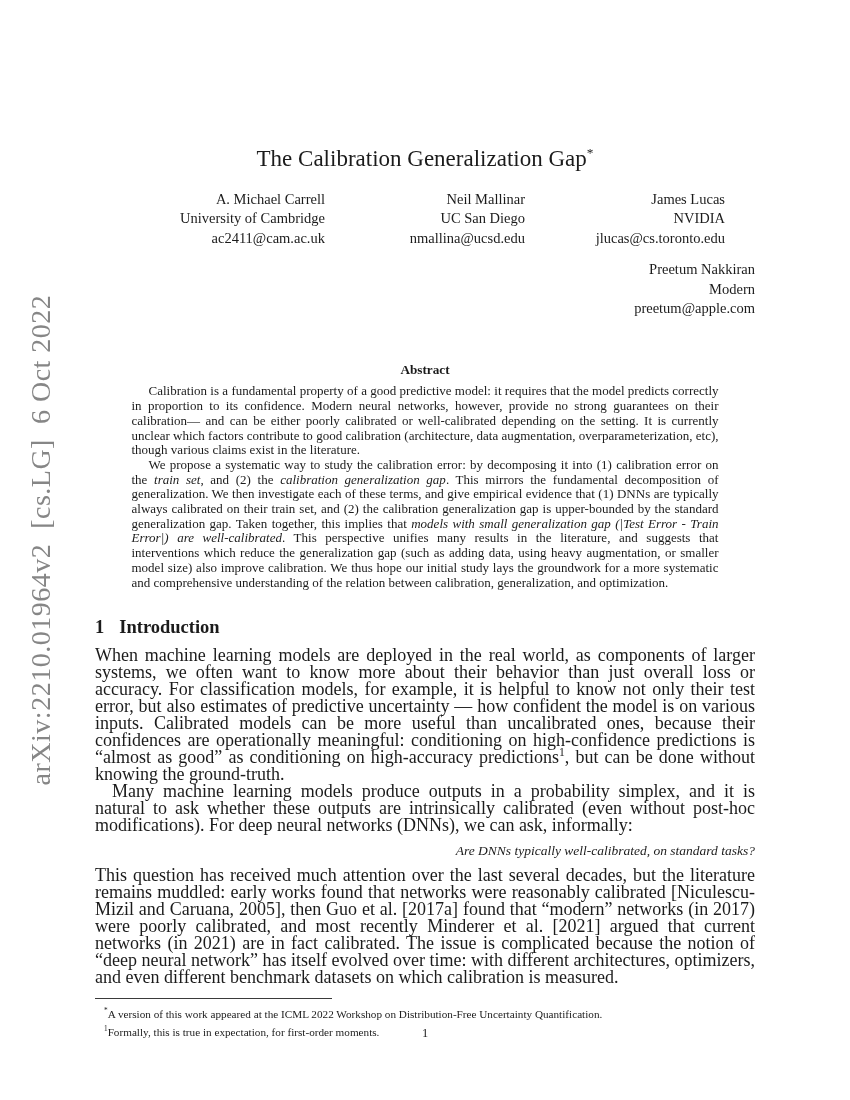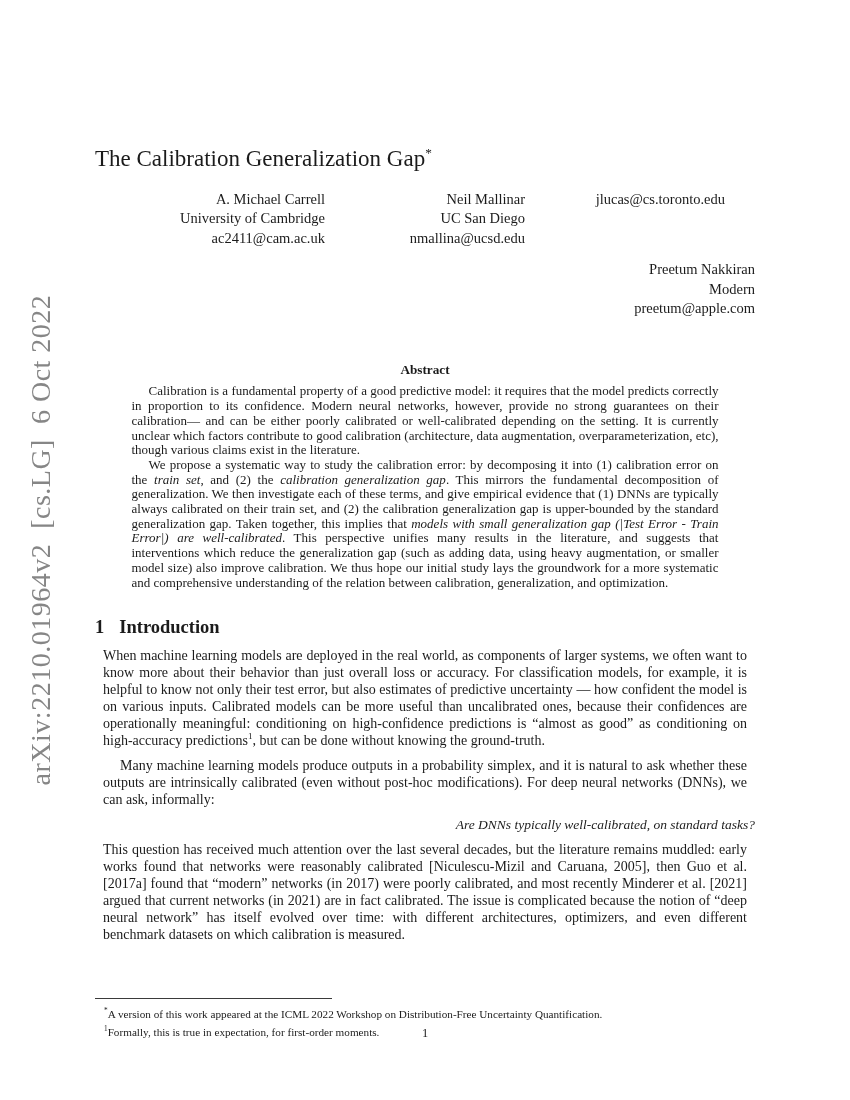--- a/index.html
+++ b/index.html
@@ -21,37 +21,37 @@
     transform: translate(-50%, -50%) rotate(-90deg);
     transform-origin: center;
     white-space: pre;
     font-size: 28px;
     letter-spacing: 0.5px;
     color: #868686;
   }
 
   .content { position: absolute; left: 95px; top: 0; width: 660px; }
 
-  .title-block { margin-top: 146px; font-size: 23px; }
+  .title-block { margin-top: 146px; text-align: center; font-size: 23px; }
   .title-block sup { font-size: 58%; vertical-align: super; }
 
   .authors-row { display: flex; width: 600px; margin: 18px auto 0 auto; }
   .author-block { flex: 1; text-align: right; font-size: 14.5px; line-height: 19.4px; }
   .author-single { margin-top: 12px; text-align: right; font-size: 14.5px; line-height: 19.4px; }
   .author-name, .author-affil, .author-email { display: block; }
 
   .abstract { width: 587px; margin: 44px auto 0 auto; }
   .abstract-heading { text-align: center; font-weight: bold; font-size: 13.2px; line-height: 15px; margin-top: 28px; }
   .abs-p { font-size: 13px; line-height: 14.7px; text-align: justify; text-indent: 17px; margin: 0; }
   .abs-p.first { margin-top: 7px; }
 
   .section-heading { margin-top: 26px; font-size: 18.5px; font-weight: bold; line-height: 23px; }
   .sec-num { margin-right: 15px; }
 
-  .body-p { font-size: 14px; line-height: 17px; text-align: justify; margin: 8px; }
+  .body-p { font-size: 18px; line-height: 17px; text-align: justify; margin: 0; }
   .body-p.after-heading { margin-top: 8px; }
   .body-p.indent { text-indent: 17px; }
   .body-p sup, .title-block sup { line-height: 0; }
   sup { font-size: 65%; vertical-align: super; }
 
   .question { font-size: 13.5px; font-style: italic; text-align: right; margin: 8px 0; line-height: 17px; }
 
   .footnotes { position: absolute; top: 998px; left: 0; width: 660px; }
   .fn-rule { width: 237px; height: 0; border-top: 1px solid #3a3a3a; margin-bottom: 5px; }
   .fn { font-size: 11.2px; line-height: 15px; padding-left: 9px; }
@@ -76,20 +76,22 @@
         <span class="author-name">A. Michael Carrell</span>
         <span class="author-affil">University of Cambridge</span>
         <span class="author-email">ac2411@cam.ac.uk</span>
       </div>
       <div class="author-block">
         <span class="author-name">Neil Mallinar</span>
         <span class="author-affil">UC San Diego</span>
         <span class="author-email">nmallina@ucsd.edu</span>
       </div>
       <div class="author-block">
+        <span class="author-name">James Lucas</span>
+        <span class="author-affil">NVIDIA</span>
         <span class="author-email">jlucas@cs.toronto.edu</span>
       </div>
     </div>
 
     <div class="author-single">
       <span class="author-name">Preetum Nakkiran</span>
       <span class="author-affil">Modern</span>
       <span class="author-email">preetum@apple.com</span>
     </div>
 

